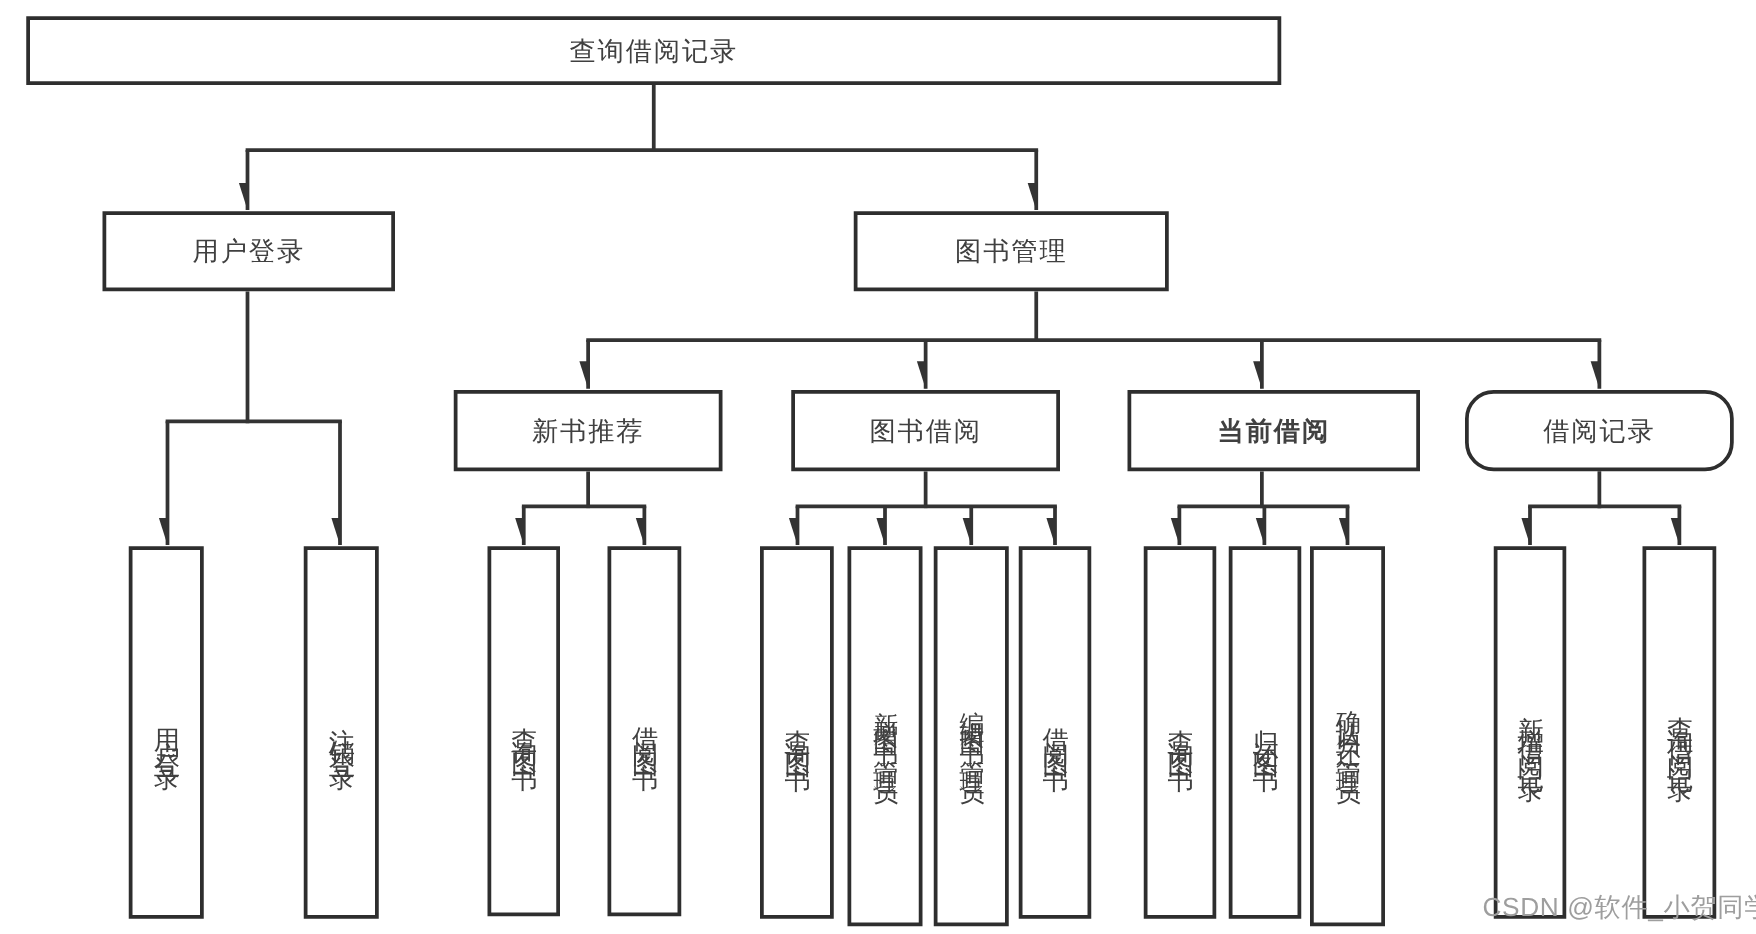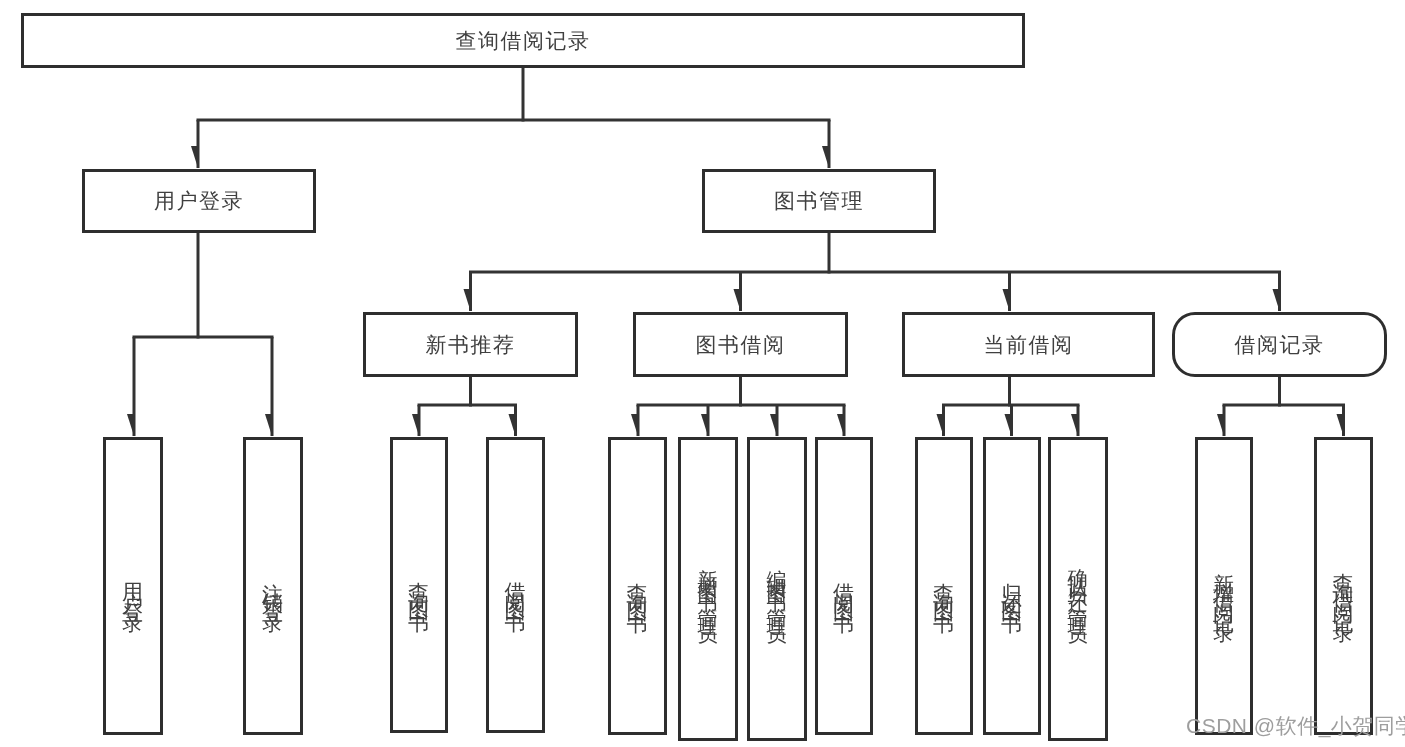--- a/index.html
+++ b/index.html
@@ -123,31 +123,31 @@
     </g>
   </svg>
 
   <div class="box" style="left:21px; top:13px; width:1004px; height:55px;">
     <span>查询借阅记录</span>
   </div>
 
   <div class="box" style="left:82px; top:169px; width:234px; height:64px;">
     <span>用户登录</span>
   </div>
-  <div class="box" style="left:702px; top:169px; width:234px; height:64px;text-align:right;">
+  <div class="box" style="left:683px; top:169px; width:252px; height:64px;text-align:right;">
     <span>图书管理</span>
   </div>
 
   <div class="box" style="left:363px; top:312px; width:215px; height:65px;">
     <span>新书推荐</span>
   </div>
   <div class="box" style="left:633px; top:312px; width:215px; height:65px;">
     <span>图书借阅</span>
   </div>
-  <div class="box" style="left:902px; top:312px; width:253px; height:65px;">
+  <div class="box" style="left:902px; top:312px; width:234px; height:65px;font-weight:bold;">
     <span>当前借阅</span>
   </div>
   <div class="box" style="left:1172px; top:312px; width:215px; height:65px;border-radius:23px;">
     <span>借阅记录</span>
   </div>
 
   <div class="vbox" style="left:103px; top:437px; width:60px; height:298px;">
     <span class="vlabel">用户登录</span>
   </div>
   <div class="vbox" style="left:243px; top:437px; width:60px; height:298px;">

